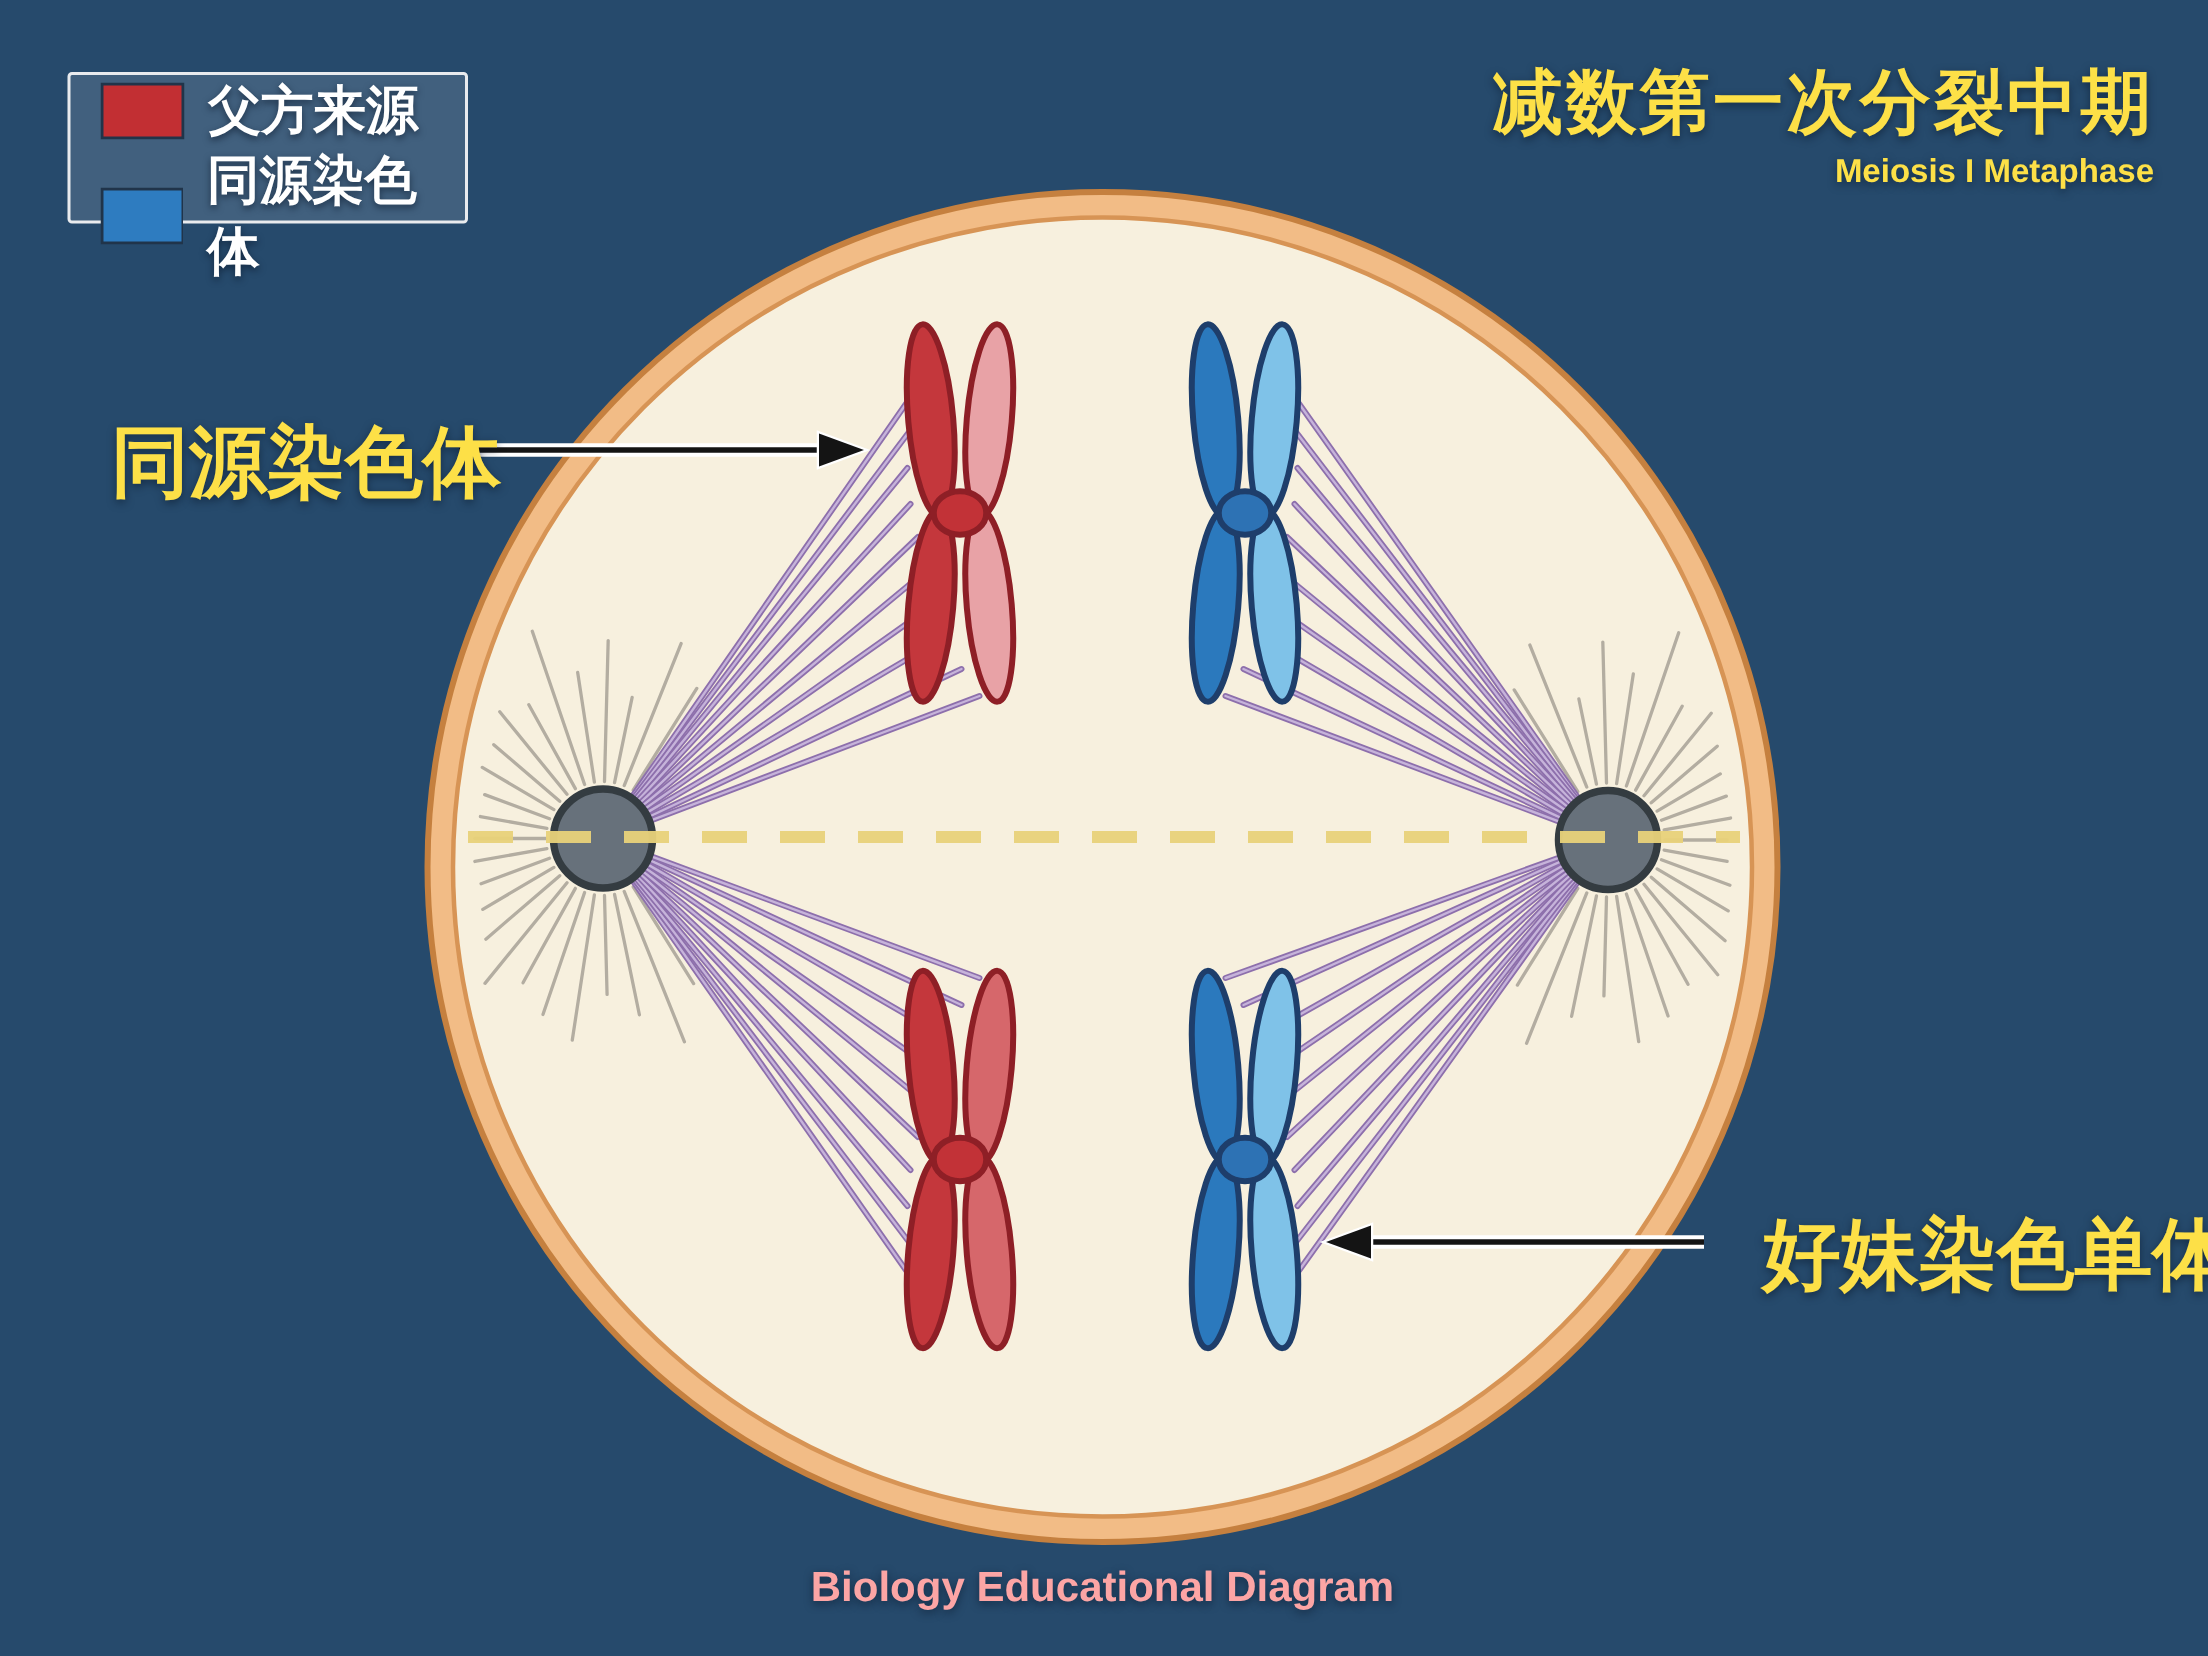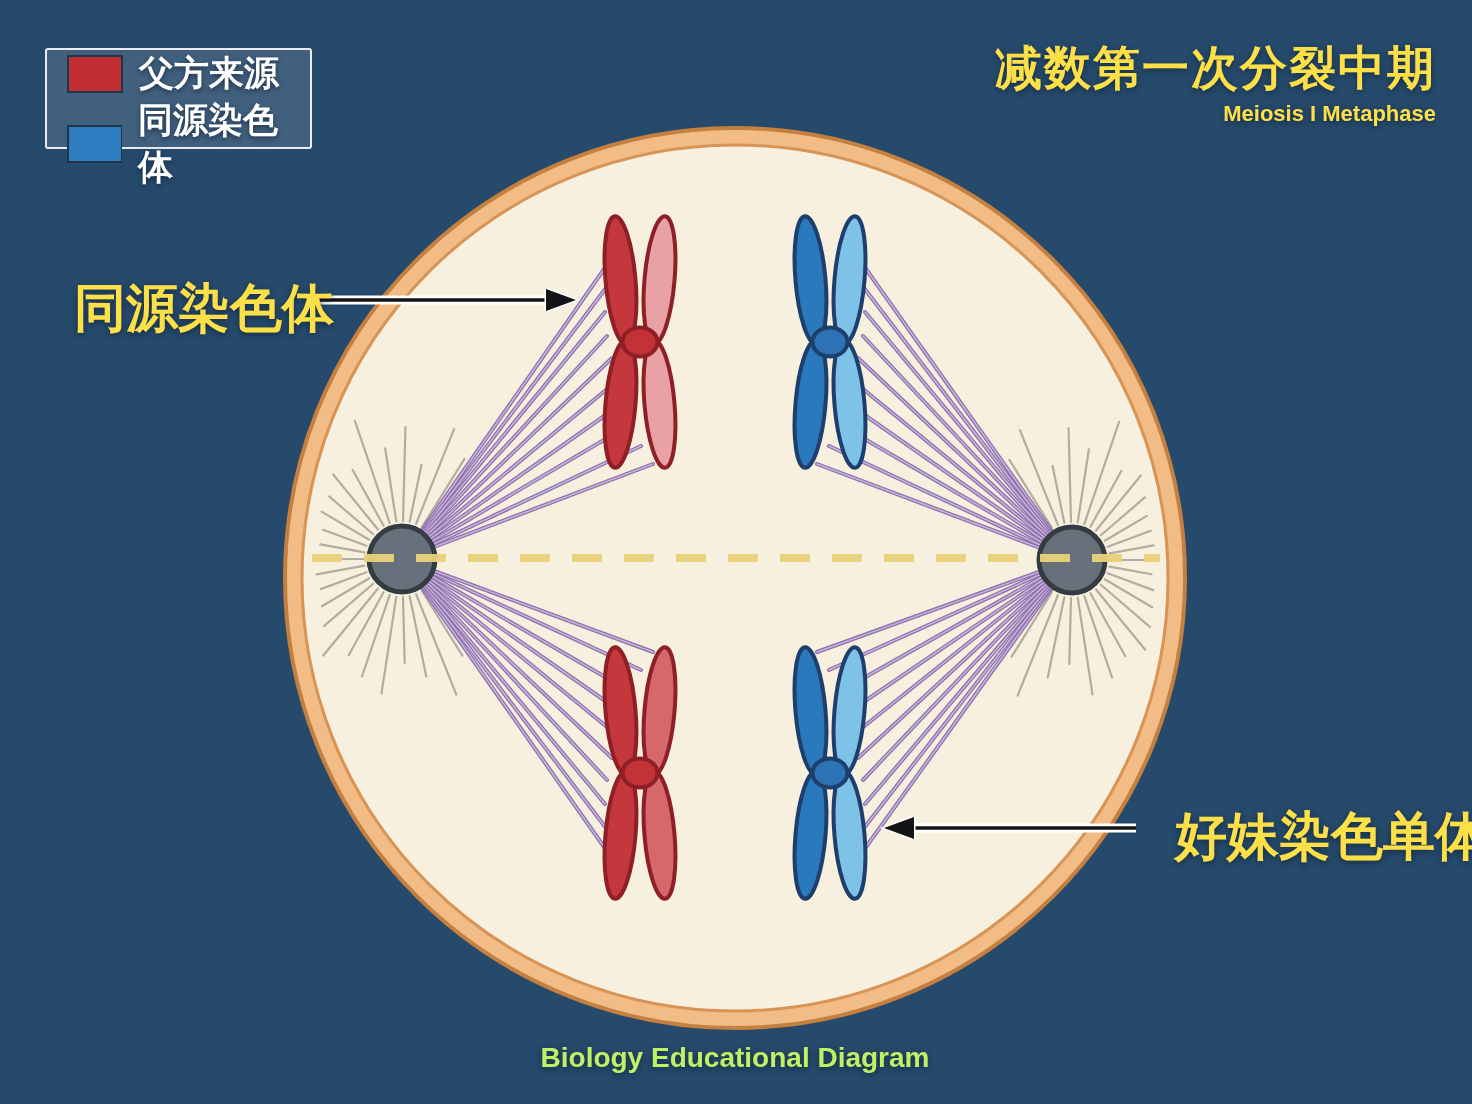--- a/index.html
+++ b/index.html
@@ -9,21 +9,21 @@
   .txt{position:absolute;color:#fde047;text-shadow:0 2px 6px rgba(8,20,38,.55);white-space:nowrap;}
   .legend{position:absolute;left:45px;top:48px;width:267px;height:101px;
     border:2px solid #E9EBEE;border-radius:3px;background:rgba(128,148,170,0.30);
     box-sizing:border-box;display:flex;flex-direction:column;justify-content:space-between;padding-left:20px;}
   .legend-row{display:flex;align-items:center;gap:16px;}
   .legend-label{color:#FFFFFF;font-size:35px;font-weight:700;text-shadow:0 2px 5px rgba(8,20,38,.6);}
   .title-block{position:absolute;right:36px;top:42px;text-align:right;}
   .title-zh{font-size:47px;font-weight:800;letter-spacing:2px;line-height:1.1;}
   .title-en{font-size:22px;font-weight:600;margin-top:7px;}
   .label-annot{font-size:52px;font-weight:700;}
-  .caption{left:735px;top:1042px;transform:translateX(-50%);font-size:28px;font-weight:600;color:#bef264;}
+  .caption{left:735px;top:1042px;transform:translateX(-50%);font-size:28px;font-weight:600;color:#fca5a5;}
 </style>
 </head>
 <body>
 
 <div id="stage" style="background: rgb(38, 74, 108);">
 
   <svg id="diagram-svg" width="1472" height="1104" viewBox="0 0 1472 1104">
 
     <circle cx="735" cy="578" r="450" stroke-width="4" fill="#F2BC86" stroke="#C5803F"></circle>
     <circle cx="735" cy="578" r="433" stroke-width="3" fill="#F7F0DE" stroke="#D79455"></circle>

